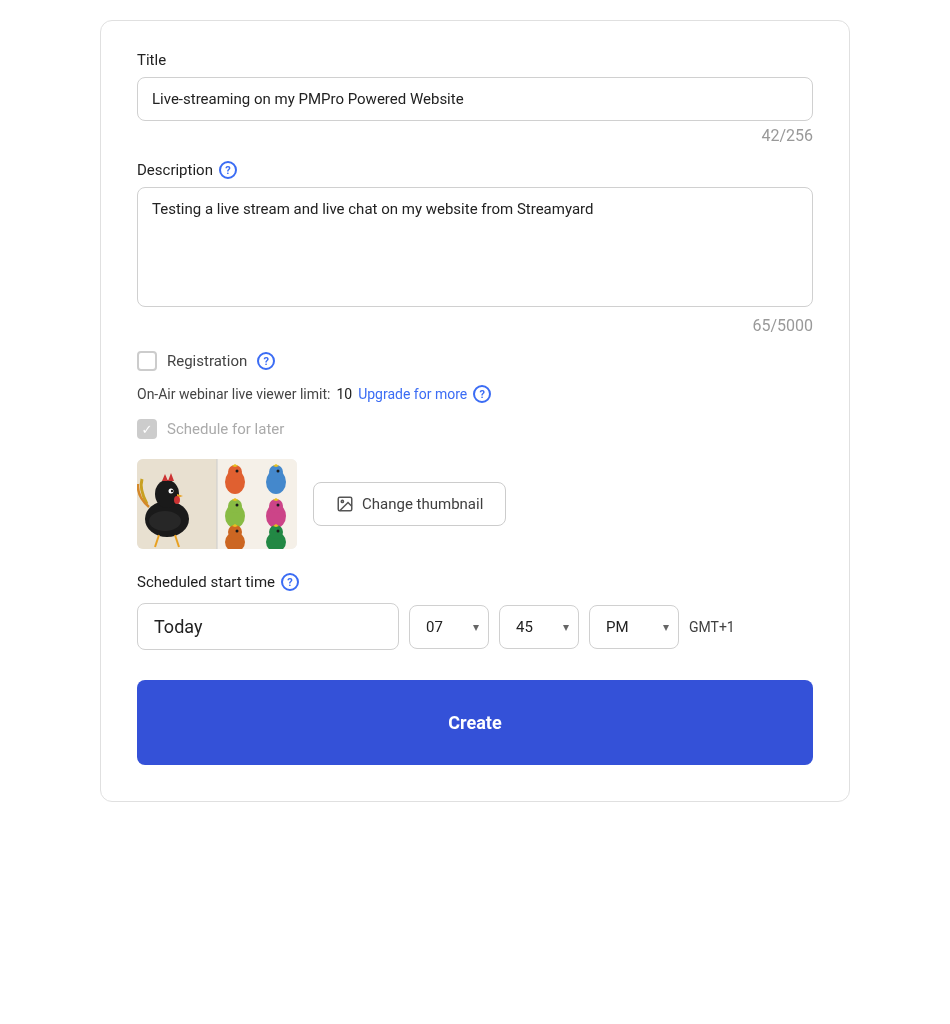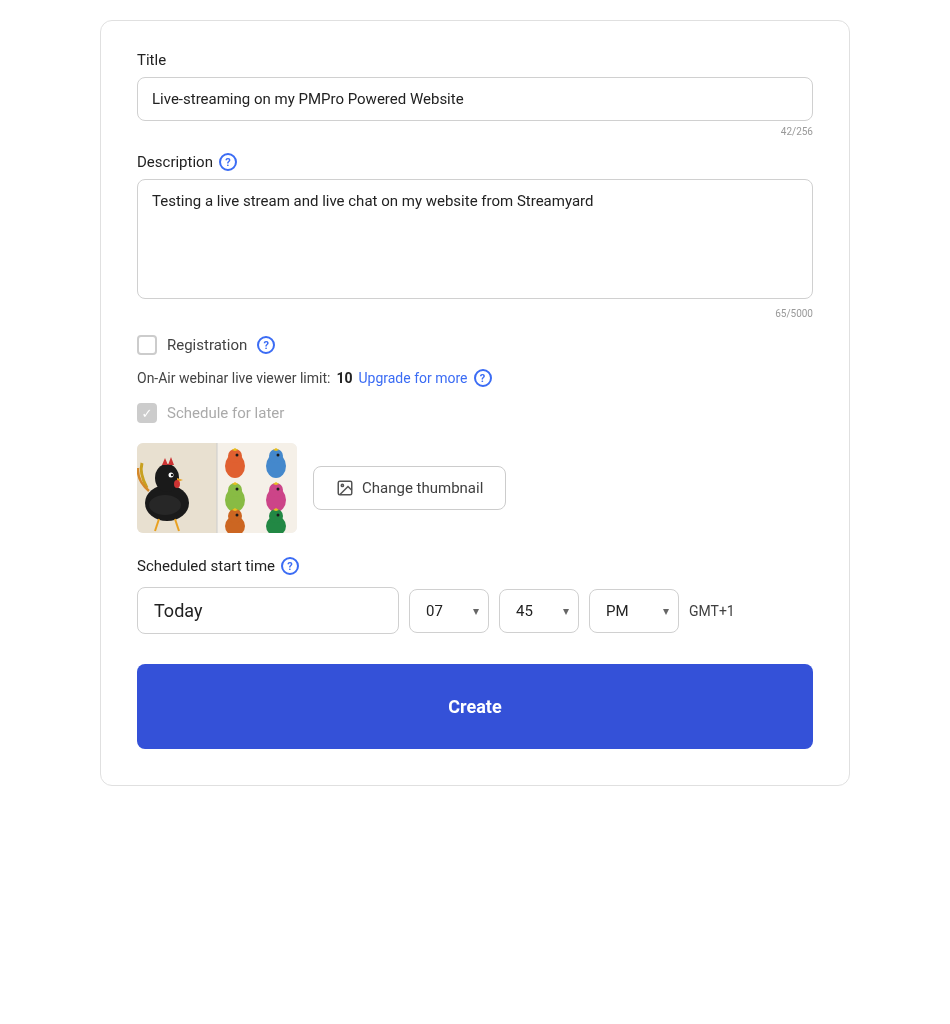--- a/index.html
+++ b/index.html
@@ -59,21 +59,21 @@
       padding: 12px 14px;
       font-size: 15px;
       color: #222;
       outline: none;
       resize: none;
       font-family: inherit;
     }
 
     .char-count {
       text-align: right;
-      font-size: 10px;
+      font-size: 16px;
       color: #999;
       margin-top: 5px;
       margin-bottom: 16px;
     }
 
     .field-section {
       margin-bottom: 6px;
     }
 
     .registration-row {
@@ -113,21 +113,21 @@
       font-size: 14px;
       color: #444;
       margin-bottom: 16px;
       display: flex;
       align-items: center;
       gap: 6px;
       flex-wrap: wrap;
     }
 
     .viewer-limit-row strong {
-      font-weight: 700;
+      font-weight: 400;
       color: #222;
     }
 
     .upgrade-link {
       color: #3b6cf4;
       text-decoration: none;
       font-size: 14px;
     }
 
     .schedule-row {

